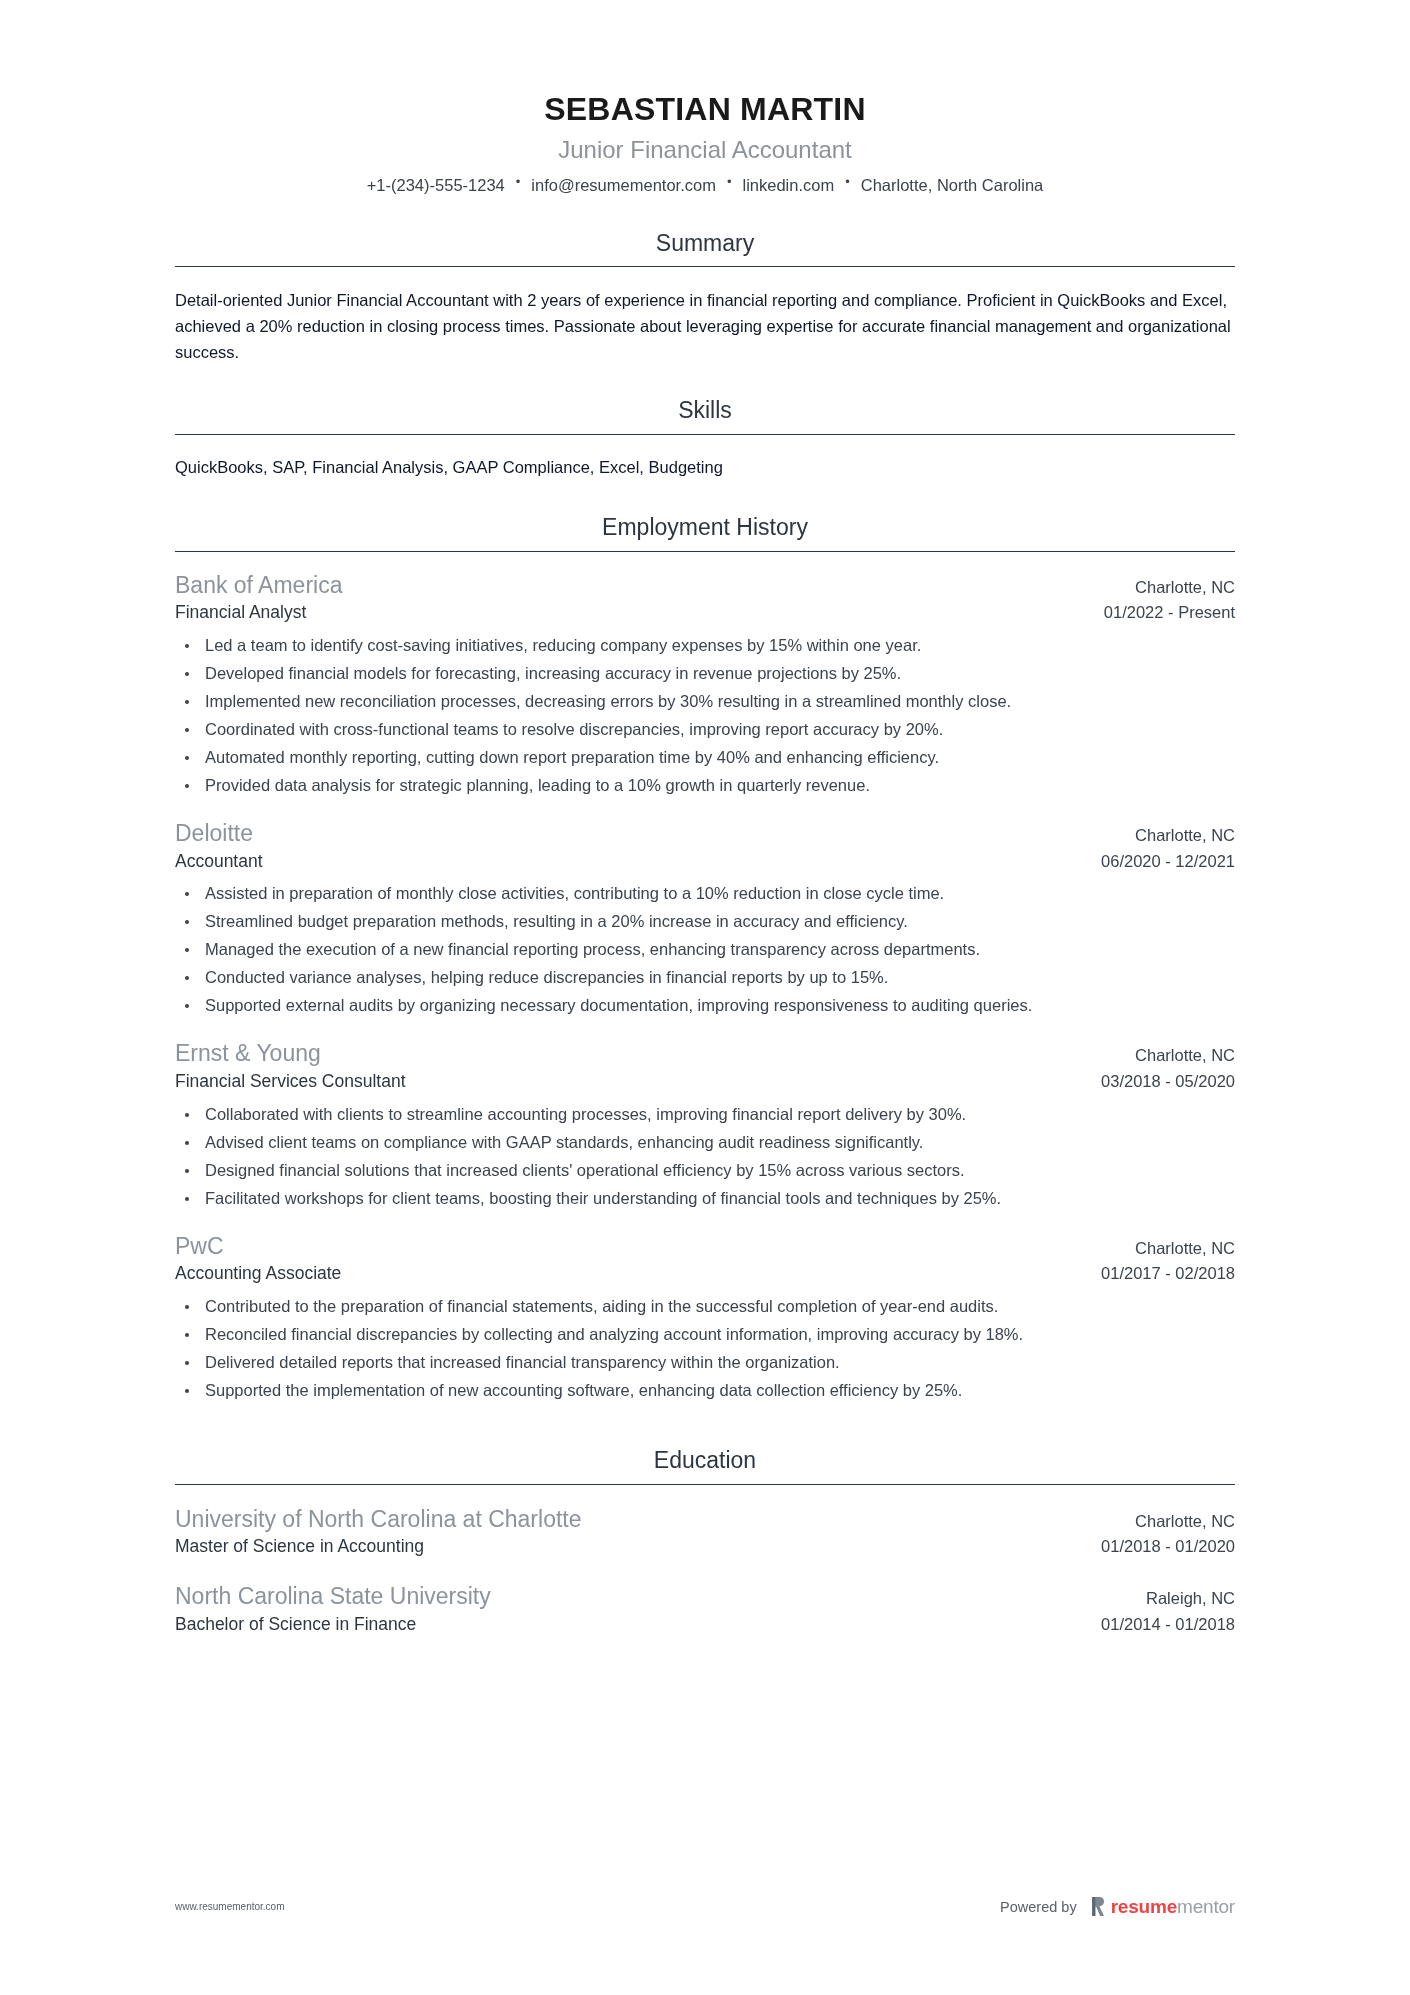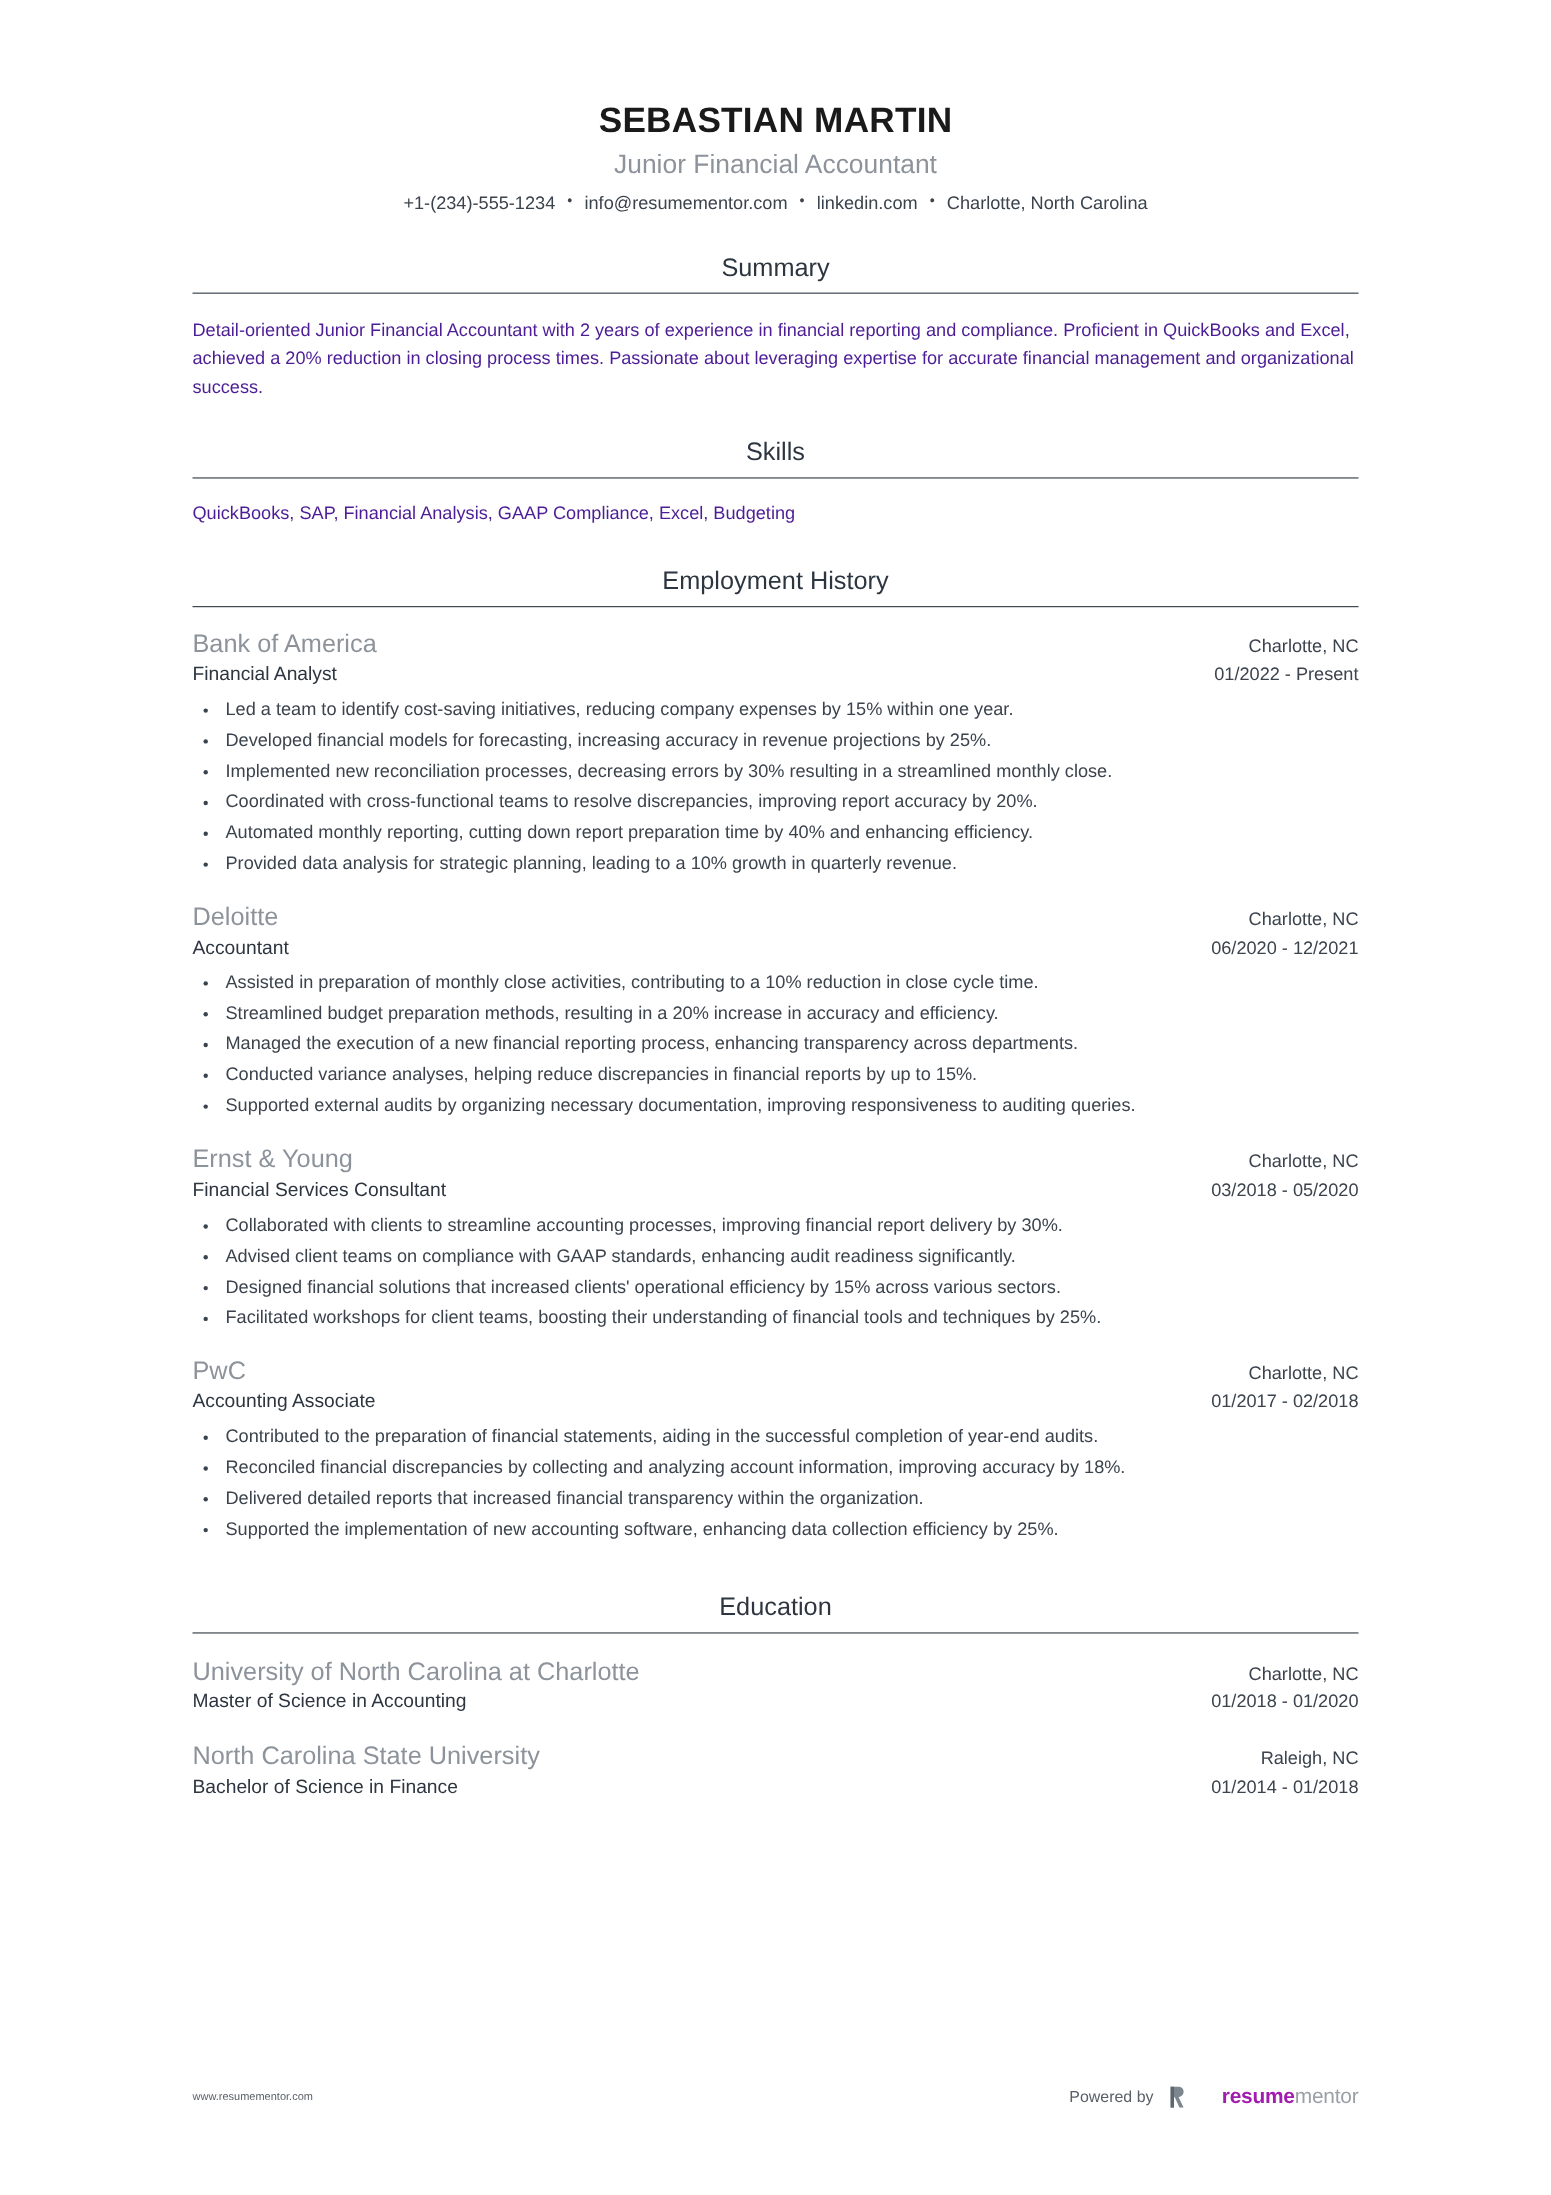--- a/index.html
+++ b/index.html
@@ -77,21 +77,21 @@
     border: 0;
     border-top: 1.6px solid #2d3640;
     margin: 9px 0 0 0;
     height: 0;
   }
 
   .summary-block { margin-top: 20px; }
   .body-text {
     font-size: 16.5px;
     line-height: 1.58;
-    color: #4c1d95;
+    color: #0f172a;
     margin: 0;
   }
 
   .skills-block { margin-top: 19px; }
 
   
   .entry { margin-top: 22px; }
   .entry-head {
     display: flex;
     justify-content: space-between;
@@ -204,21 +204,21 @@
     width: 14px;
     height: 21px;
     position: relative;
   }
   .brand-mark svg { display: block; }
   .brand-text {
     font-size: 19px;
     line-height: 1;
     letter-spacing: -0.2px;
   }
-  .brand-strong { font-weight: bold; color: #a21caf; margin-left: 28px; }
+  .brand-strong { font-weight: bold; color: #ef4444; }
   .brand-light { font-weight: normal; color: #9aa0a6; }
 </style>
 </head>
 <body>
 
 <div class="page">
 
   <div class="header">
     <div class="name">SEBASTIAN MARTIN</div>
     <div class="job-title">Junior Financial Accountant</div>

